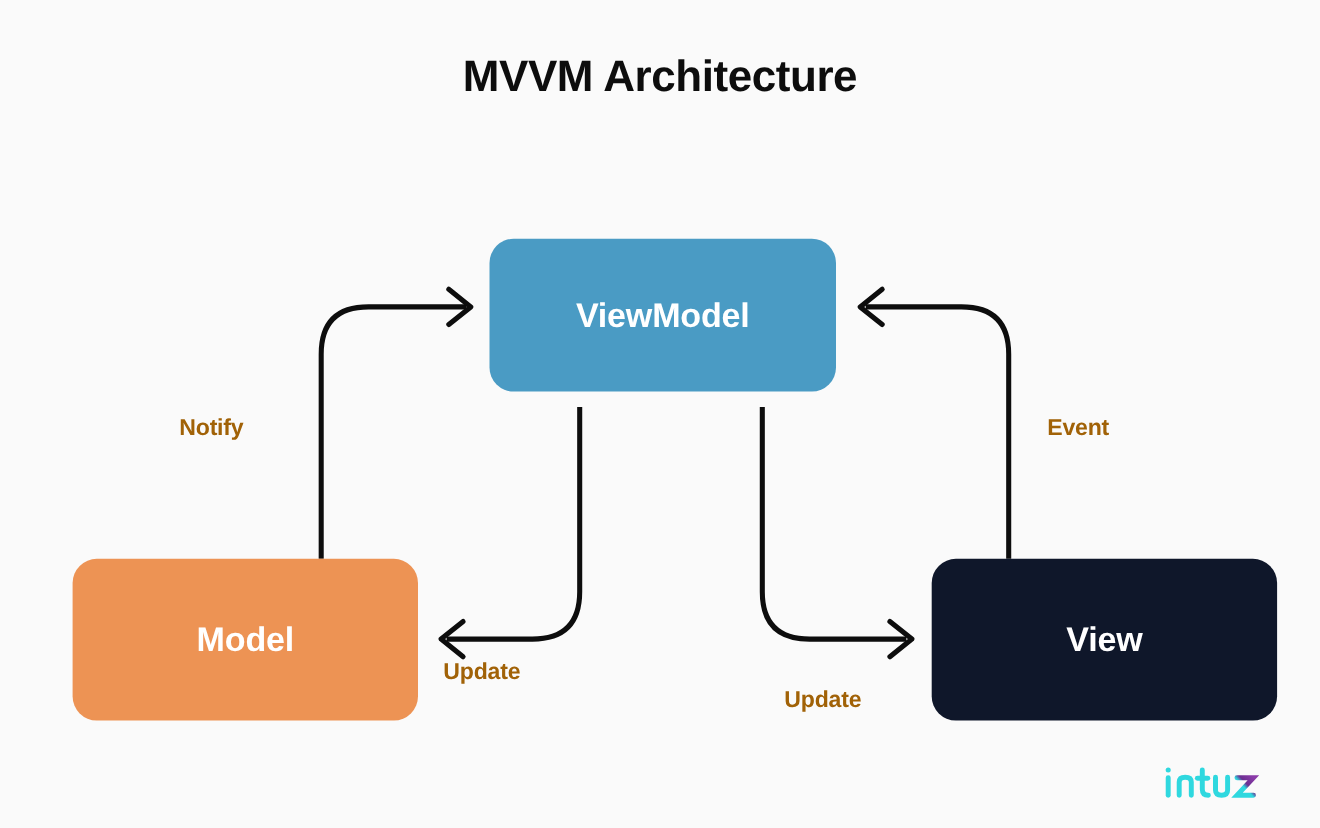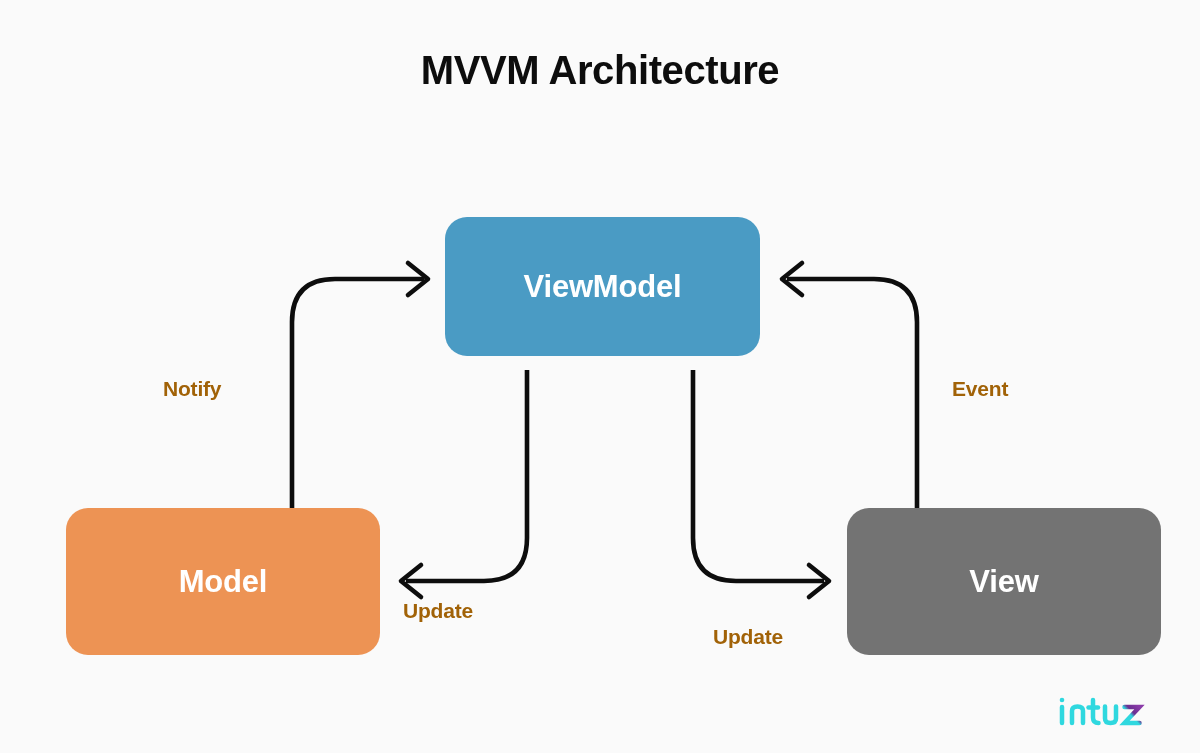--- a/index.html
+++ b/index.html
@@ -62,21 +62,21 @@
     width: 314px;
     height: 147px;
     background: #ED9354;
     font-size: 31px;
   }
   .node-view {
     left: 847px;
     top: 508px;
     width: 314px;
     height: 147px;
-    background: #737373;
+    background: #0f172a;
     font-size: 31px;
   }
 
   
   #edges {
     position: absolute;
     left: 0;
     top: 0;
     width: 1200px;
     height: 753px;

